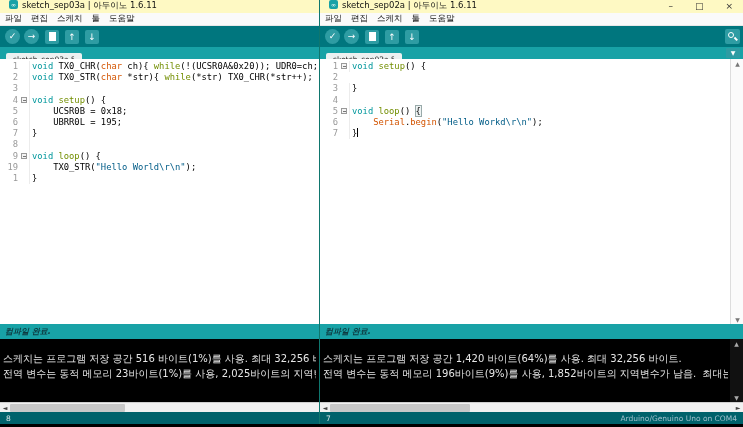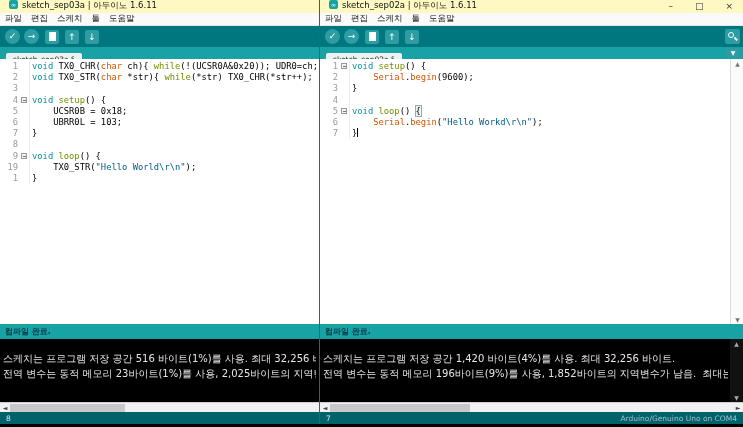--- a/index.html
+++ b/index.html
@@ -52,21 +52,21 @@
   .ts  { color:#005C87; }
   .td  { color:#000000; }
   .tbr { color:#000; outline:1px solid #9aa; background:#eef3f3; }
   .caret { display:inline-block; width:1px; height:9px; background:#000; vertical-align:-1px; }
 
   .v-scroll { flex:0 0 13px; background:#FBFBFB; border-left:1px solid #ddd; position:relative; }
   .v-scroll .up, .v-scroll .dn { position:absolute; left:0; width:13px; text-align:center; font-size:6px; color:#777; }
   .v-scroll .up { top:1px; } .v-scroll .dn { bottom:1px; }
 
   .notice { height:15px; background:#18A2A6; color:#0E3A40; font-size:8px; font-weight:bold;
-            line-height:15px; padding-left:5px; flex:0 0 auto; white-space:nowrap; overflow:hidden; }
+            line-height:15px; padding-left:5px; flex:0 0 auto; white-space:nowrap; overflow:hidden;font-style:italic; }
 
   .console { height:63px; background:#000; flex:0 0 auto; position:relative; overflow:hidden; }
   .console-inner { padding:13px 3px 0 3px; overflow:hidden; }
   .console-line { color:#E6E6E6; font-size:10px; line-height:14.5px; white-space:pre; overflow:hidden; }
   .console-vscroll { position:absolute; right:0; top:0; width:13px; height:100%; background:#111; }
   .console-vscroll .up,.console-vscroll .dn { position:absolute; left:0; width:13px; text-align:center; font-size:6px; color:#aaa; }
   .console-vscroll .up { top:1px; } .console-vscroll .dn { bottom:1px; }
 
   .h-scroll { height:10px; background:#F1F1F1; border-top:1px solid #cfcfcf; position:relative; flex:0 0 auto; }
   .h-arrow { position:absolute; top:0; width:10px; height:10px; font-size:6px; line-height:10px; text-align:center; color:#444; }
@@ -128,21 +128,21 @@
           <span class="codeline"><span class="tk">void</span><span class="td"> </span><span class="tf">setup</span><span class="td">() {</span></span>
         </div>
         <div class="code-row">
           <span class="gutter">5</span>
           <span class="foldcol"></span>
           <span class="codeline"><span class="td">    UCSR0B = 0x18;</span></span>
         </div>
         <div class="code-row">
           <span class="gutter">6</span>
           <span class="foldcol"></span>
-          <span class="codeline"><span class="td">    UBRR0L = 103;</span></span>
+          <span class="codeline"><span class="td">    UBRR0L = 195;</span></span>
         </div>
         <div class="code-row">
           <span class="gutter">7</span>
           <span class="foldcol"></span>
           <span class="codeline"><span class="td">}</span></span>
         </div>
         <div class="code-row">
           <span class="gutter">8</span>
           <span class="foldcol"></span>
           <span class="codeline"></span>
@@ -219,21 +219,20 @@
         <div class="code-row">
           <span class="gutter">1</span>
           <span class="foldcol">
             <span class="foldbox"></span>
           </span>
           <span class="codeline"><span class="tk">void</span><span class="td"> </span><span class="tf">setup</span><span class="td">() {</span></span>
         </div>
         <div class="code-row">
           <span class="gutter">2</span>
           <span class="foldcol"></span>
-          <span class="codeline"><span class="td">    </span><span class="to">Serial</span><span class="td">.</span><span class="to">begin</span><span class="td">(9600);</span></span>
         </div>
         <div class="code-row">
           <span class="gutter">3</span>
           <span class="foldcol"></span>
           <span class="codeline"><span class="td">}</span></span>
         </div>
         <div class="code-row">
           <span class="gutter">4</span>
           <span class="foldcol"></span>
           <span class="codeline"></span>
@@ -257,21 +256,21 @@
         </div>
       </div>
     <div class="v-scroll">
       <div class="up">▲</div>
       <div class="dn">▼</div>
     </div>
   </div>
   <div class="notice">컴파일 완료.</div>
   <div class="console">
     <div class="console-inner" style="padding-right:15px;">
-        <div class="console-line">스케치는 프로그램 저장 공간 1,420 바이트(4%)를 사용. 최대 32,256 바이트.</div>
+        <div class="console-line">스케치는 프로그램 저장 공간 1,420 바이트(64%)를 사용. 최대 32,256 바이트.</div>
         <div class="console-line">전역 변수는 동적 메모리 196바이트(9%)를 사용, 1,852바이트의 지역변수가 남음.  최대는</div>
       </div>
     <div class="console-vscroll">
       <div class="up">▲</div>
       <div class="dn">▼</div>
     </div>
   </div>
   <div class="h-scroll">
     <div class="h-arrow left">◄</div>
     <div class="h-thumb" style="left:10px; width:140px;"></div>

